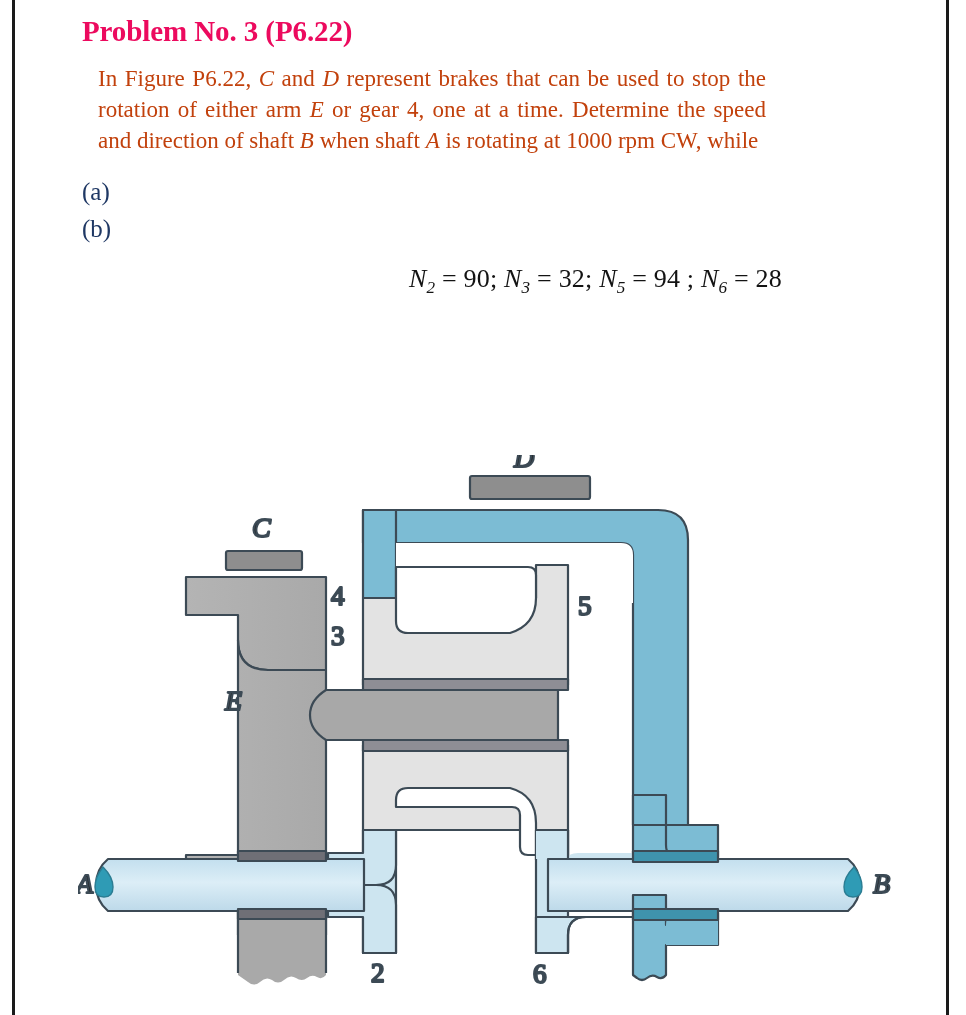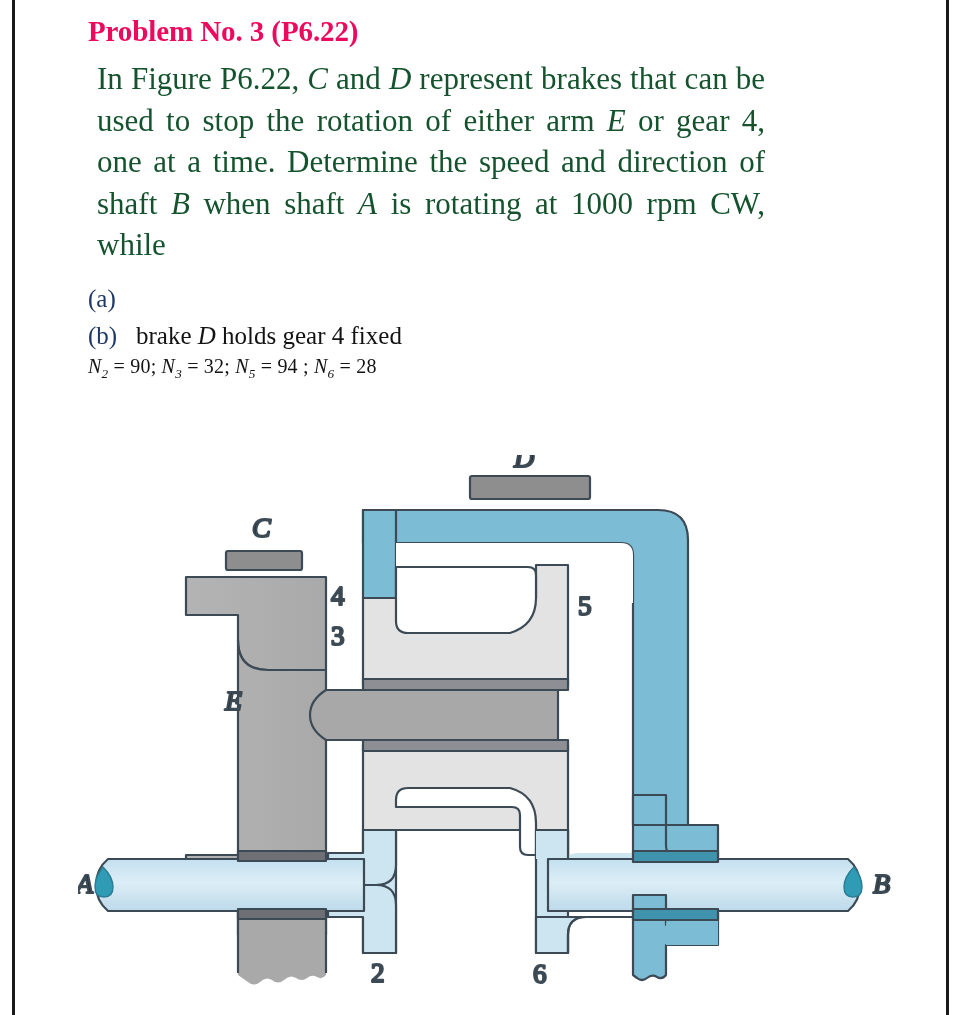--- a/index.html
+++ b/index.html
@@ -23,37 +23,37 @@
     width: 3px;
     height: 1015px;
     background: #1a1a1a;
   }
   .frame-rule.left  { left: 12px; }
   .frame-rule.right { left: 946px; }
 
   
   .content {
     position: absolute;
-    left: 88px;
+    left: 82px;
     top: 14px;
     width: 700px;
   }
   .problem-title {
     color: #ec0a5e;
     font-weight: bold;
     font-size: 29px;
     letter-spacing: -0.1px;
     margin: 0 0 10px 0;
     line-height: 1.18;
   }
   .problem-body {
-    font-size: 31px;
+    font-size: 23px;
     line-height: 1.34;
-    color: #14532d;
-    margin: 9px;
+    color: #c2410c;
+    margin: 16px;
     width: 668px;
     text-align: justify;
     text-justify: inter-word;
     hyphens: none;
   }
   .problem-body .it { font-style: italic; }
 
   .choice-list {
     margin: 14px 0 0 0;
     padding: 0;
@@ -67,24 +67,26 @@
     color: #131313;
   }
   .choice-marker {
     color: #1f3864;
     width: 48px;
     flex: 0 0 48px;
   }
   .choice-text .it { font-style: italic; }
 
   .gear-counts {
-    font-size: 20px;
+    margin-top: 16px;
+    font-size: 26px;
     color: #131313;
     font-style: italic;
     letter-spacing: 0.2px;
+    text-align: right;
   }
   .gear-counts sub {
     font-size: 0.66em;
     font-style: italic;
   }
   .gear-counts .num { font-style: normal; }
 
   
   .figure-wrap {
     position: absolute;
@@ -119,21 +121,20 @@
     <h1 class="problem-title">Problem No. 3 (P6.22)</h1>
 
     <p class="problem-body"><span>In Figure P6.22, </span><span class="it">C</span><span> and </span><span class="it">D</span><span> represent brakes that can be used to stop the rotation of either arm </span><span class="it">E</span><span> or gear 4, one at a time. Determine the speed and direction of shaft </span><span class="it">B</span><span> when shaft </span><span class="it">A</span><span> is rotating at 1000 rpm CW, while</span></p>
 
     <ul class="choice-list">
       <li class="choice-row">
         <span class="choice-marker">(a)</span>
       </li>
       <li class="choice-row">
         <span class="choice-marker">(b)</span>
-        <span class="choice-text"><span>brake </span><span class="it">D</span><span> holds gear 4 </span><span>fixed</span></span>
       </li>
     </ul>
 
     <div class="gear-counts"><span>N</span><sub>2</sub> <span class="num">= 90;</span> <span>N</span><sub>3</sub> <span class="num">= 32;</span> <span>N</span><sub>5</sub> <span class="num">= 94 ;</span> <span>N</span><sub>6</sub> <span class="num">= 28</span></div>
 
   </div>
 
   <div class="figure-wrap">
     <svg width="820" height="540" viewBox="0 0 820 540" xmlns="http://www.w3.org/2000/svg">
       <defs>

